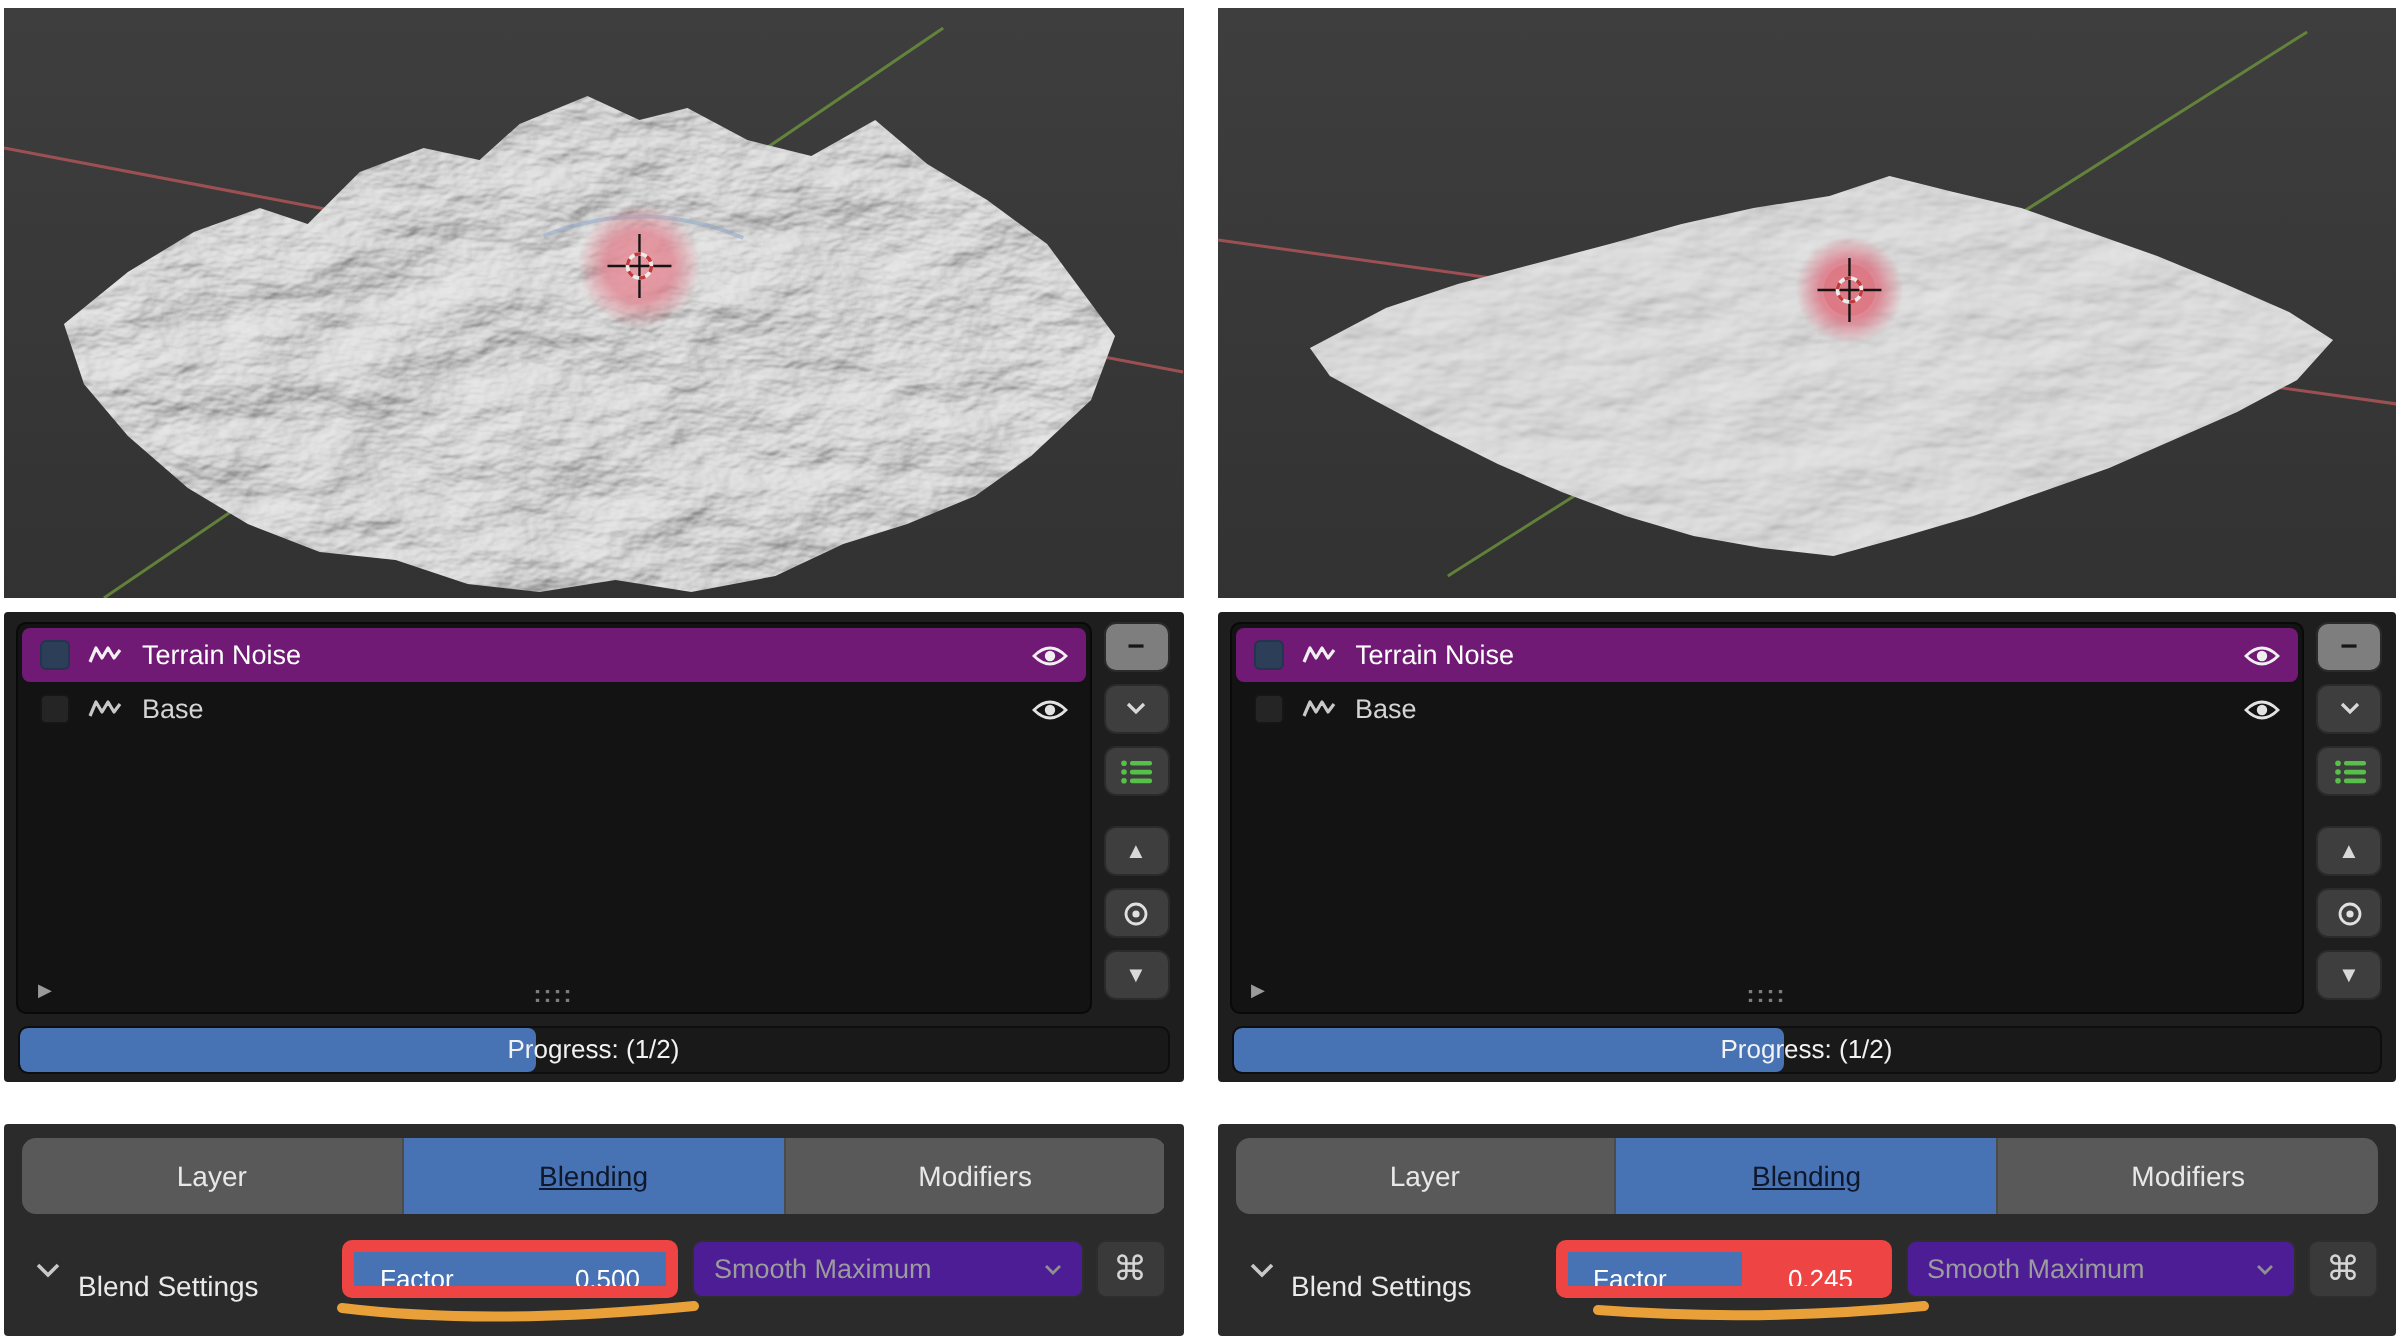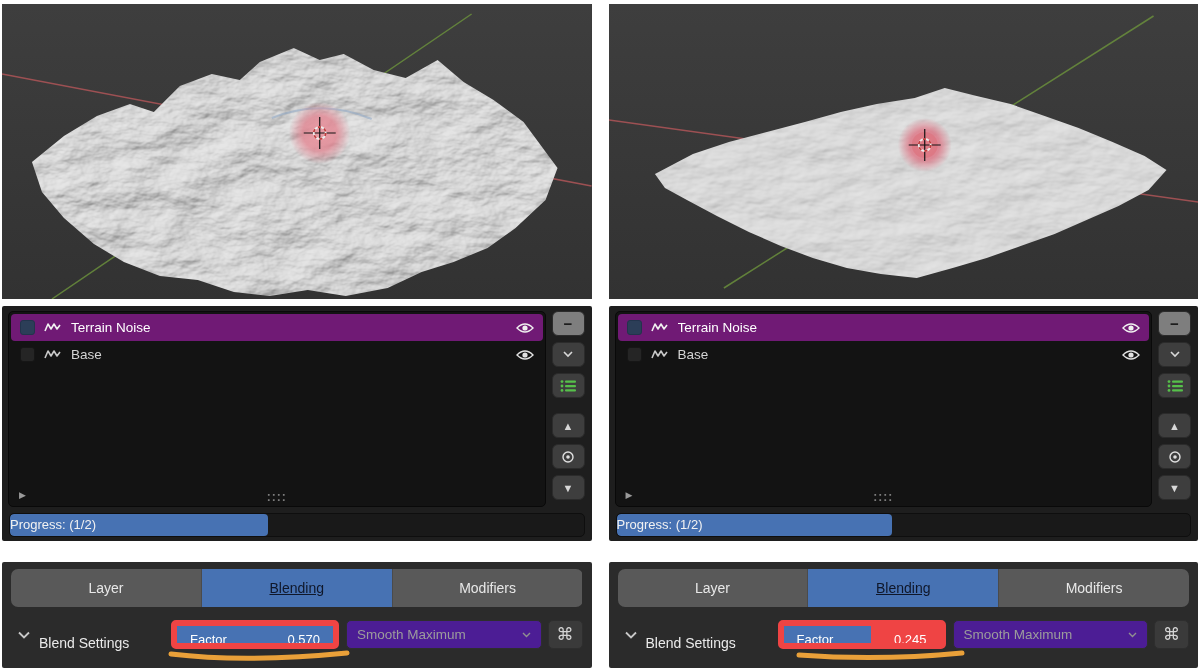--- a/index.html
+++ b/index.html
@@ -27,21 +27,21 @@
 
   .tools { position:absolute; right:6px; top:5px; width:34px; display:flex; flex-direction:column; gap:6px; }
   .tbtn { width:33px; height:25px; background:#3e3e3e; border:1px solid #2b2b2b; border-radius:6px;
           color:#d8d8d8; display:flex; align-items:center; justify-content:center; font-size:11px; }
   .tbtn.minus { background:#7e7e7e; color:#161616; font-size:15px; font-weight:bold; }
   .tbtn.gap { margin-top:9px; }
 
   .progress { position:absolute; left:7px; right:7px; top:207px; height:24px; background:#191919;
               border:1px solid #0e0e0e; border-radius:5px; overflow:hidden; }
   .progress .fill { position:absolute; left:0; top:0; bottom:0; background:#4772b3; border-radius:4px; }
-  .progress .ptext { position:relative; line-height:22px; color:#f2f2f2; font-size:13px; }
+  .progress .ptext { position:relative; text-align:center; line-height:22px; color:#f2f2f2; font-size:13px; }
 
   .ctrlsec { margin-top:21px; height:106px; background:#2b2b2b; position:relative; border-radius:2px; }
   .tabs { position:absolute; left:9px; right:9px; top:7px; height:38px; display:flex; border-radius:7px; overflow:hidden; }
   .tab { flex:1; display:flex; align-items:center; justify-content:center; background:#595959; color:#e8e8e8;
          font-size:14px; border-right:1px solid #4b4b4b; }
   .tab:last-child { border-right:none; }
   .tab.active { background:#4772b3; color:#0f172a;text-decoration:underline; }
 
   .blendrow { position:absolute; left:9px; right:9px; top:57px; height:31px; display:flex; align-items:center; }
   .chev { margin:0 9px 0 7px; display:flex; flex:none; }
@@ -181,21 +181,21 @@
         <span class="chev">
           <svg width="12" height="8" viewBox="0 0 12 8">
               <polyline points="1,1.5 6,6.5 11,1.5" fill="none" stroke="#c8c8c8" stroke-width="1.8"></polyline>
             </svg>
         </span>
         <span class="blabel">Blend Settings</span>
         <div class="slider">
           <div class="sfill" style="width: 100%;"></div>
           <div class="stext">
             <span>Factor</span>
-            <span>0.570</span>
+            <span>0.500</span>
           </div>
         </div>
         <div class="dropdown">
           <span>Smooth Maximum</span>
           <svg width="9" height="6" viewBox="0 0 9 6">
               <polyline points="1,1 4.5,4.5 8,1" fill="none" stroke="#909090" stroke-width="1.4"></polyline>
             </svg>
         </div>
         <div class="cmdbtn">⌘</div>
       </div>

